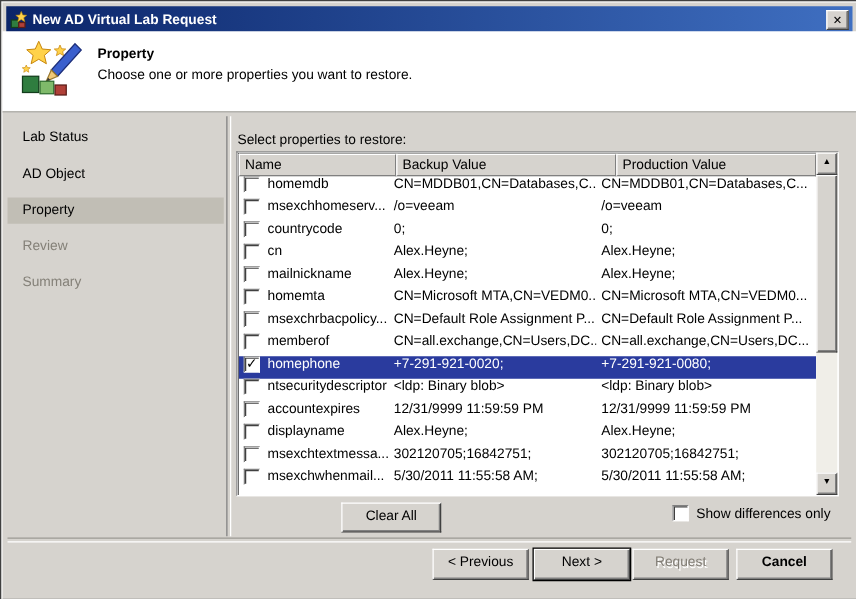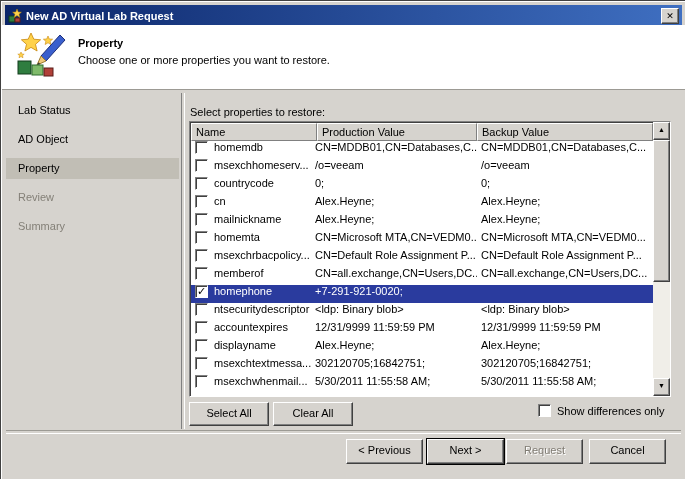--- a/index.html
+++ b/index.html
@@ -73,21 +73,21 @@
   .btn-clearall{left:272px;top:401px;width:78px;}
 
   .showdiff-cb{position:absolute;left:537px;top:403px;}
   .showdiff-label{position:absolute;left:556px;top:404px;white-space:nowrap;}
 
   .h-sep{position:absolute;left:5px;top:429px;width:675px;height:2px;border-top:1px solid #9c9a94;border-bottom:1px solid #fff;}
 
   .btn-previous{left:345px;top:438px;width:75px;}
   .btn-next{left:426px;top:438px;width:75px;}
   .btn-finish{left:505px;top:438px;width:75px;}
-  .btn-cancel{left:588px;top:438px;width:75px;}
+  .btn-cancel{left:588px;top:438px;width:75px;font-weight:bold;}
 </style>
 </head>
 <body>
 
 <div class="dialog">
 
   <div class="titlebar">
     <span style="display:flex;">
       <svg width="14" height="14" viewBox="0 0 14 14">
         <rect x="1" y="7" width="6" height="6" fill="#2f7d3f" stroke="#133d1c"></rect>
@@ -125,22 +125,22 @@
       <div class="side-item disabled">Summary</div>
     </div>
   <div class="v-sep"></div>
 
   <div class="instruction">Select properties to restore:</div>
 
   <div class="listbox">
     <div class="lv-main">
       <div class="lv-header">
         <div class="lv-h c-name">Name</div>
+        <div class="lv-h c-backup">Backup Value</div>
         <div class="lv-h c-prod">Production Value</div>
-        <div class="lv-h c-backup">Backup Value</div>
       </div>
       <div class="lv-body">
           <div class="lv-row">
             <span class="cb"></span>
             <span class="cell name">homemdb</span>
             <span class="cell backup">CN=MDDB01,CN=Databases,C...</span>
             <span class="cell production">CN=MDDB01,CN=Databases,C...</span>
           </div>
           <div class="lv-row">
             <span class="cb"></span>
@@ -181,20 +181,21 @@
           <div class="lv-row">
             <span class="cb"></span>
             <span class="cell name">memberof</span>
             <span class="cell backup">CN=all.exchange,CN=Users,DC...</span>
             <span class="cell production">CN=all.exchange,CN=Users,DC...</span>
           </div>
           <div class="lv-row selected">
             <span class="cb checked">✓</span>
             <span class="cell name">homephone</span>
             <span class="cell backup">+7-291-921-0020;</span>
+            <span class="cell production">+7-291-921-0080;</span>
           </div>
           <div class="lv-row">
             <span class="cb"></span>
             <span class="cell name">ntsecuritydescriptor</span>
             <span class="cell backup">&lt;ldp: Binary blob&gt;</span>
             <span class="cell production">&lt;ldp: Binary blob&gt;</span>
           </div>
           <div class="lv-row">
             <span class="cb"></span>
             <span class="cell name">accountexpires</span>
@@ -222,21 +223,20 @@
         </div>
     </div>
     <div class="scrollbar">
       <div class="sb-btn">▲</div>
       <div class="sb-thumb"></div>
       <div class="sb-track"></div>
       <div class="sb-btn">▼</div>
     </div>
   </div>
 
-  <div class="btn btn-selectall">Select All</div>
   <div class="btn btn-clearall">Clear All</div>
 
   <span class="cb showdiff-cb"></span>
   <span class="showdiff-label">Show differences only</span>
 
   <div class="h-sep"></div>
 
   <div class="btn tall default btn-next">Next &gt;</div>
   <div class="btn tall btn-previous">&lt; Previous</div>
   <div class="btn tall disabled btn-finish">Request</div>

